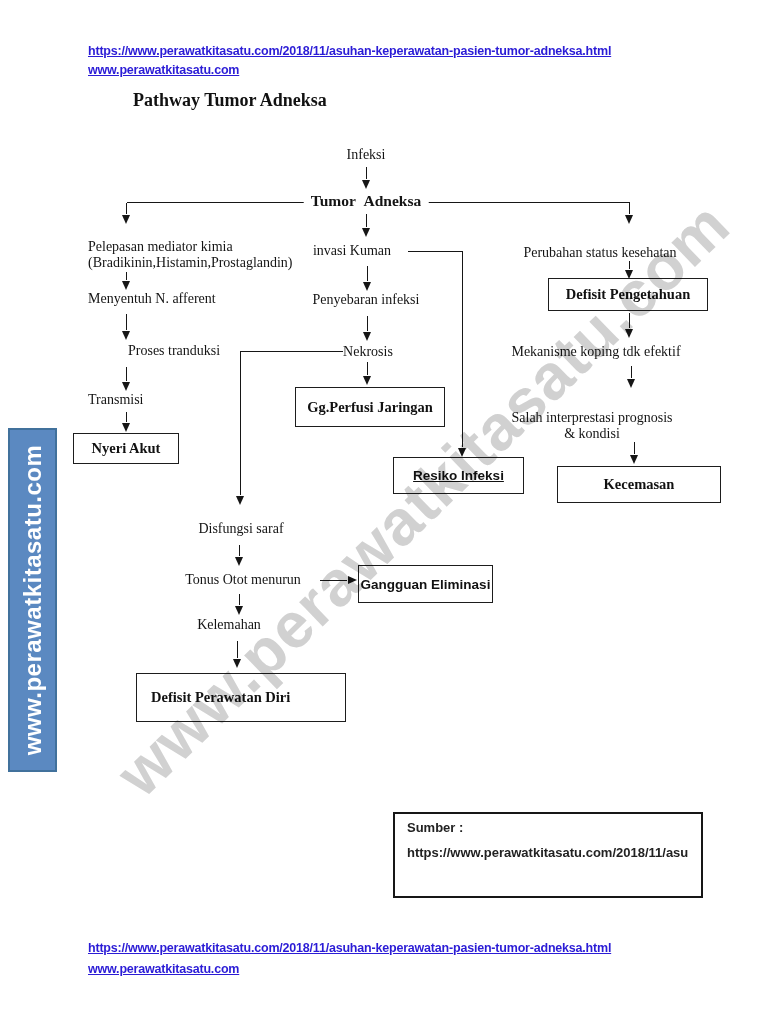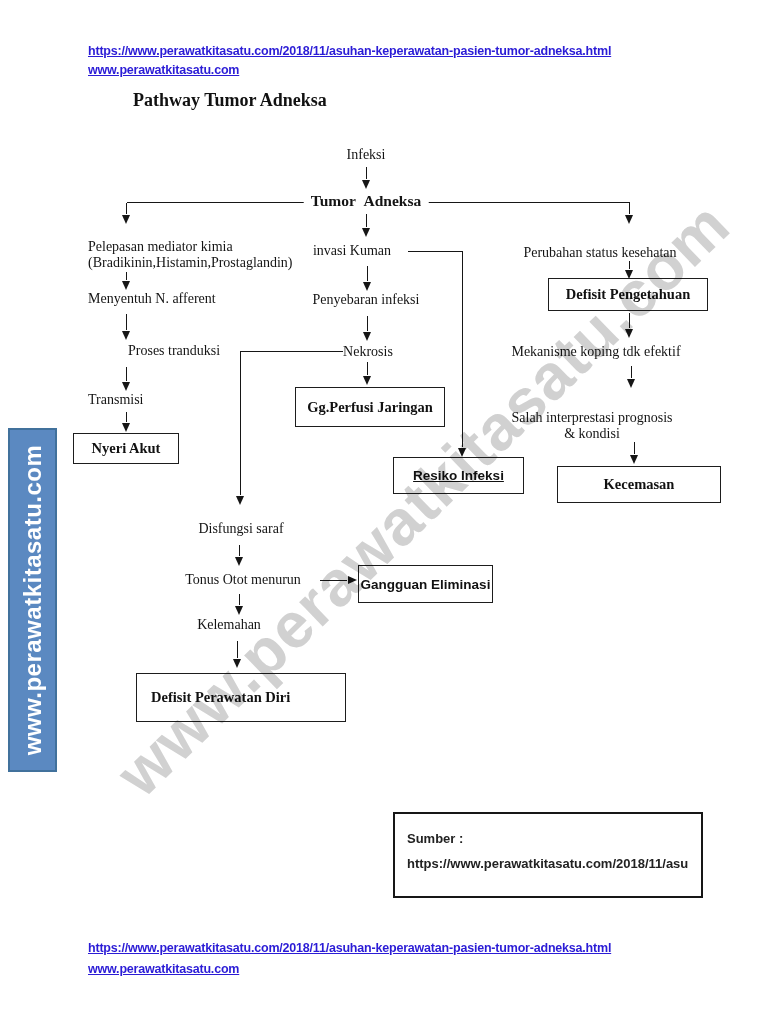--- a/index.html
+++ b/index.html
@@ -66,21 +66,21 @@
   }
   .side-banner span{
     position:absolute;left:50%;top:50%;
     transform:translate(-50%,-50%) rotate(-90deg);
     font-family:"Liberation Sans", sans-serif;font-weight:bold;font-size:24px;
     color:#ffffff;white-space:nowrap;letter-spacing:0.5px;
   }
   
   .sumber-box{
     position:absolute;left:393px;top:812px;width:310px;height:86px;box-sizing:border-box;
-    border:2.4px solid #161616;background:#fff;padding:12px 12px;z-index:9;
+    border:2.4px solid #161616;background:#fff;padding:1px 12px;z-index:9;
     font-family:"Liberation Sans", sans-serif;font-weight:bold;font-size:13px;
     color:#222;line-height:25px;
   }
 </style>
 </head>
 <body>
 
 <a class="doclink" style="left:88px;top:44px;">https://www.perawatkitasatu.com/2018/11/asuhan-keperawatan-pasien-tumor-adneksa.html</a>
 <a class="doclink" style="left:88px;top:63px;">www.perawatkitasatu.com</a>
 <div class="page-title">Pathway Tumor Adneksa</div>

